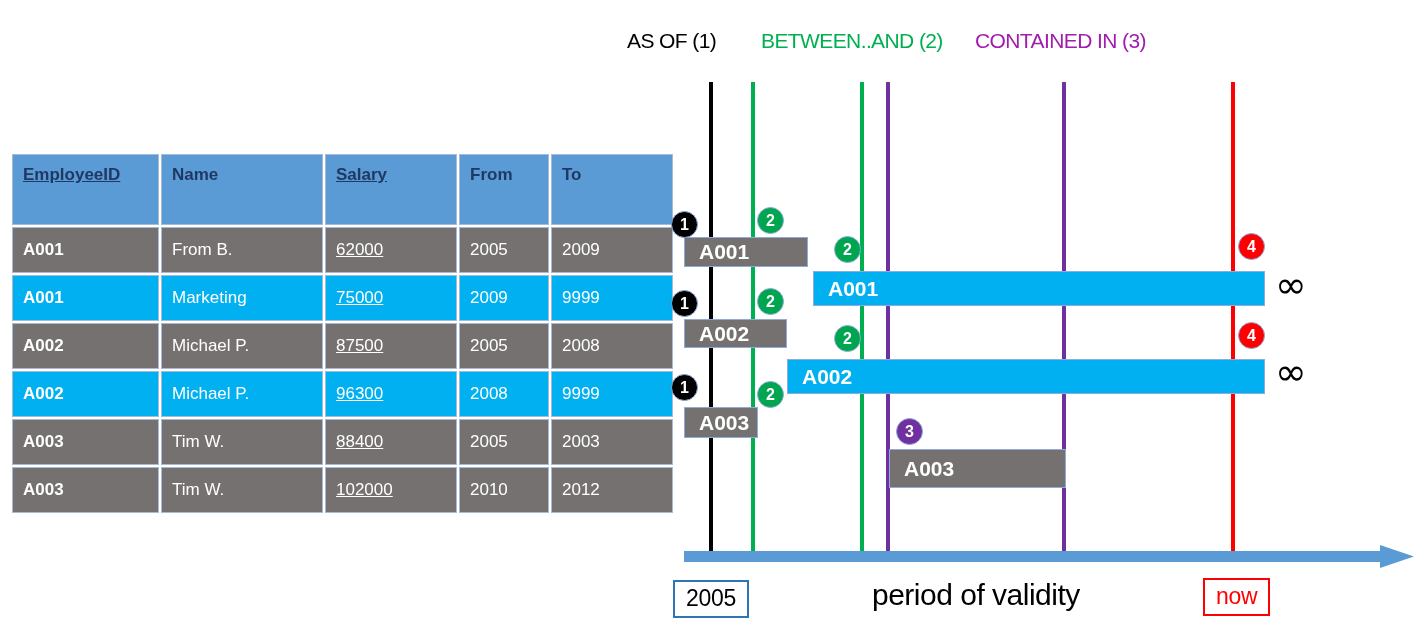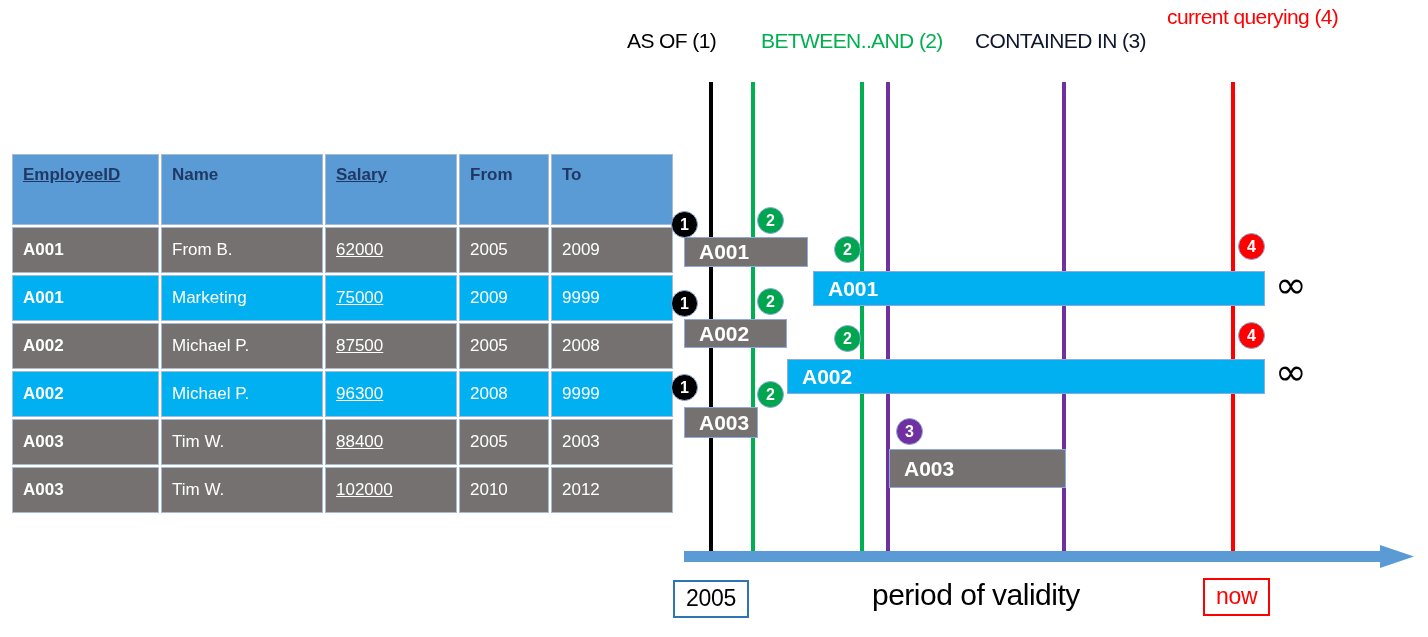--- a/index.html
+++ b/index.html
@@ -71,21 +71,21 @@
 
   .hdr-label {
     position: absolute;
     font-size: 21px;
     letter-spacing: -0.6px;
     white-space: nowrap;
     line-height: 1.05;
   }
   #hdr-asof      { left: 627px; top: 30px;  color: #000000; }
   #hdr-between   { left: 761px; top: 30px;  color: #00b050; }
-  #hdr-contained { left: 975px; top: 30px;  color: #0f172a; text-align: right; }
+  #hdr-contained { left: 975px; top: 30px;  color: #a21caf; text-align: right; }
   #hdr-current   { left: 1167px; top: 6px;  color: #ff0000; }
 
   .vline {
     position: absolute;
     width: 4px;
     top: 82px;
     height: 480px;
   }
   #vline-black  { left: 709px;  background: #000000; }
   #vline-green1 { left: 751px;  background: #00b050; }
@@ -237,21 +237,20 @@
     </tr>
   </tbody>
 </table>
 
 <div id="diagram">
 
   <div class="hdr-label" id="hdr-asof">AS OF (1)</div>
   <div class="hdr-label" id="hdr-between">BETWEEN..AND (2)</div>
   <div class="hdr-label" id="hdr-contained"><span>CONTAINED IN (3)</span></div>
   <div class="hdr-label" id="hdr-current">
-    <div>current querying (4)</div>
   </div>
 
   <div class="vline" id="vline-black"></div>
   <div class="vline" id="vline-green1"></div>
   <div class="vline" id="vline-green2"></div>
   <div class="vline" id="vline-purple1"></div>
   <div class="vline" id="vline-purple2"></div>
   <div class="vline" id="vline-red"></div>
 
   <div class="bar bar-gray" id="bar-a001-gray">A001</div>

